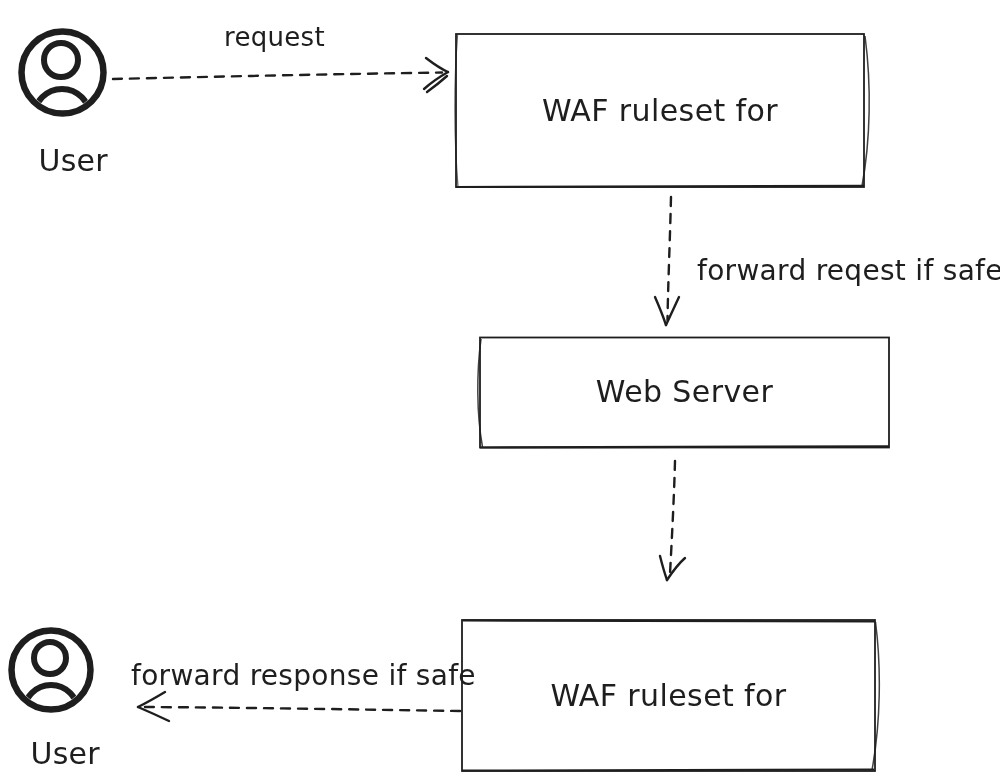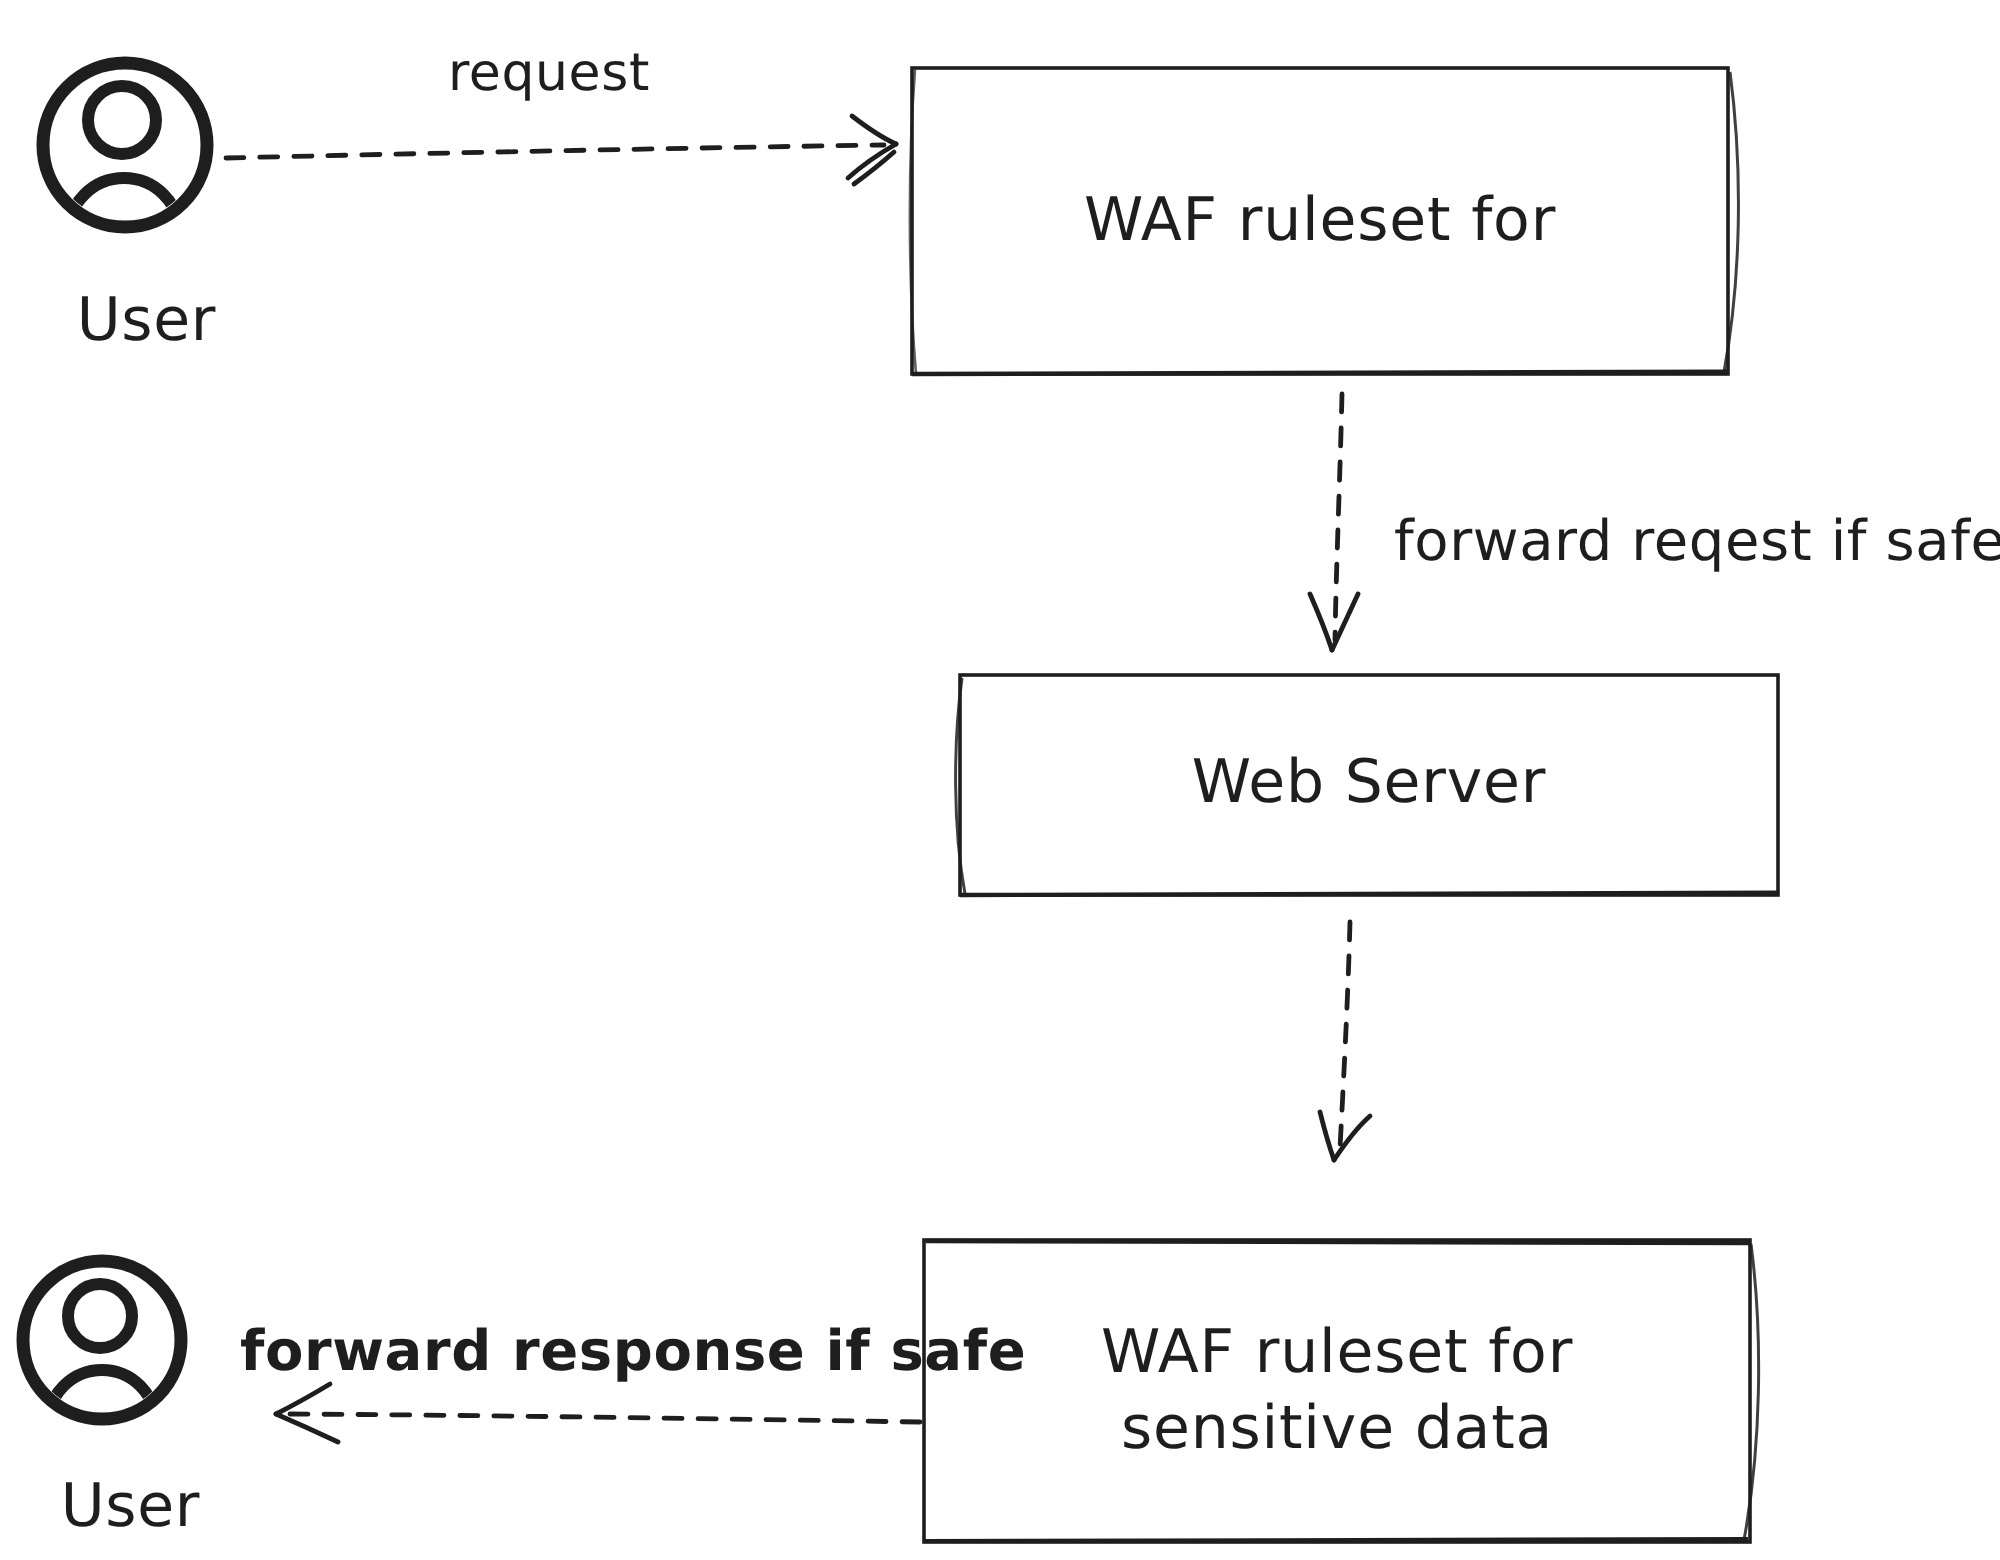--- a/index.html
+++ b/index.html
@@ -123,28 +123,27 @@
   </svg>
 
   <div class="label actor-label" style="left:16px; top:127px; width:92px;">User</div>
 
   <div class="label actor-label" style="left:6px; top:720px; width:94px;">User</div>
 
   <div class="label edge-label" style="left:224px; top:6px; font-size:26px;">request</div>
 
   <div class="label edge-label" style="left:697px; top:238px;">forward reqest if safe</div>
 
-  <div class="label edge-label" style="left:120px; top:643px;font-weight:bold;">forward response if safe</div>
+  <div class="label edge-label" style="left:131px; top:643px;">forward response if safe</div>
 
   <div class="node-label" style="left:456px; top:34px; width:408px; height:153px;">
     <span>WAF ruleset for</span>
   </div>
 
   <div class="node-label" style="left:480px; top:337px; width:409px; height:110px;">
     <span>Web Server</span>
   </div>
 
   <div class="node-label" style="left:462px; top:620px; width:413px; height:151px;">
     <span>WAF ruleset for</span>
-    <span>sensitive data</span>
   </div>
 
 </div>
 
 </body></html>

